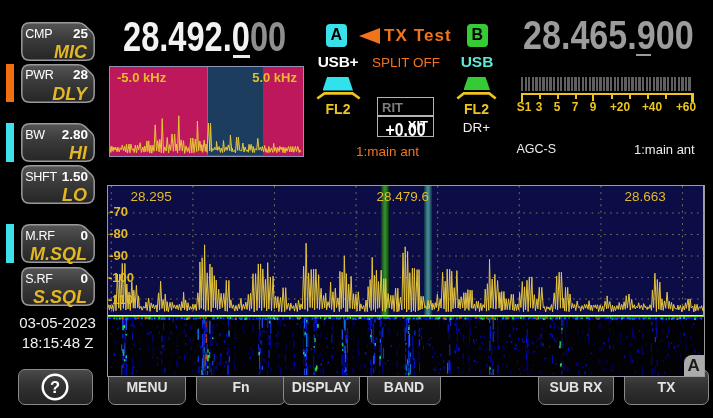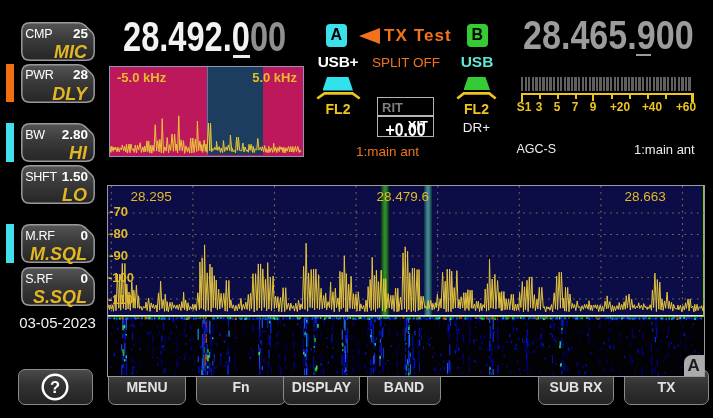--- a/index.html
+++ b/index.html
@@ -77,20 +77,21 @@
 <div class="r1">
         <span class="nm" style="font-size:12.5px">S.RF</span>
         <span class="vl" style="font-size:13.5px">0</span>
       </div>
 <div class="r2">S.SQL</div>
 </div>
 <div class="cbar" style="left:6px;top:63.8px;background:#f07010"></div>
 <div class="cbar" style="left:6px;top:123px;background:#40e0ea"></div>
 <div class="cbar" style="left:6px;top:224.3px;background:#40e0ea"></div>
 <div style="position:absolute;left:0;top:314px;width:115px;text-align:center;color:#f2f2f2;font-size:15px;">03-05-2023</div>
+<div style="position:absolute;left:0;top:333.8px;width:115px;text-align:center;color:#f2f2f2;font-size:15px;">18:15:48 Z</div>
 
 <div class="bbtn" style="left:17.5px;width:75.5px;">
 <svg width="30" height="30" viewBox="0 0 30 30">
         <circle cx="15" cy="15" r="12.3" fill="none" stroke="#fff" stroke-width="2.4"></circle>
         <text x="15" y="21" text-anchor="middle" font-family="Liberation Sans" font-size="16.5" font-weight="bold" fill="#fff">?</text>
       </svg>
 </div>
 <div class="bbtn" style="left:108px;width:78px;">
       <span style="font-size:14px">MENU</span>
     </div>

